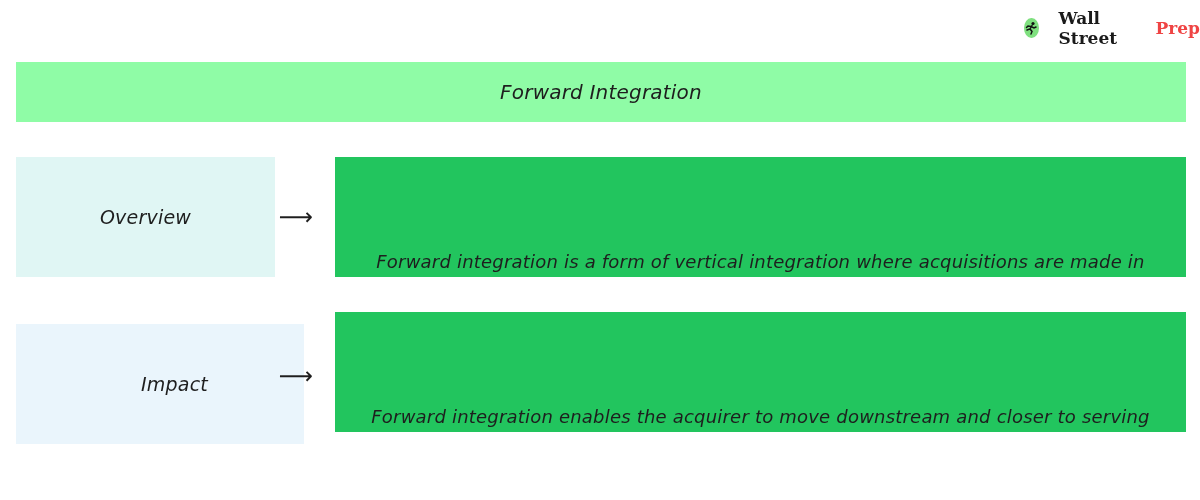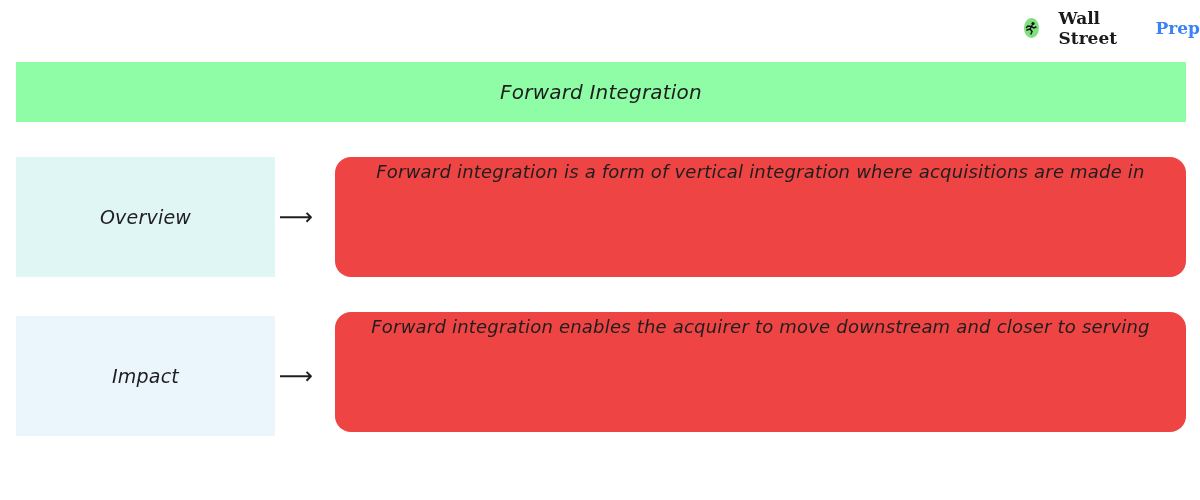--- a/index.html
+++ b/index.html
@@ -9,42 +9,42 @@
   }
   .hand { font-family: "DejaVu Sans", sans-serif; font-style: italic; color: #1e1e1e; letter-spacing: 0.2px; }
   .logo {
     position: absolute; left: 1024px; top: 15px; height: 26px; display: flex; align-items: center; gap: 20px;
     font-family: "DejaVu Serif", serif; font-weight: bold; font-size: 17px;
   }
   .logo-icon {
     width: 20px; height: 20px; border-radius: 50%; background: #7fe07f; display: flex; align-items: center; justify-content: center;
   }
   .logo-a { color: #1a1a1a; }
-  .logo-b { color: #3b82f6; }
+  .logo-b { color: #ef4444; }
   .title-bar {
     position: absolute; left: 16px; top: 62px; width: 1170px; height: 60px;
     background: #8ffca6; display: flex; align-items: center; justify-content: center;
     font-size: 20px;
   }
   .label-box {
     position: absolute; left: 16px; width: 259px; height: 120px;
     display: flex; align-items: center; justify-content: center; font-size: 19px;
   }
   .label-box.r1 { top: 157px; background: #e0f6f4; }
-  .label-box.r2 { top: 316px; background: #eaf5fc; }
+  .label-box.r2 { top: 324px; background: #eaf5fc; padding-left: 29px; }
   .arrow {
     position: absolute; left: 278px; width: 36px; height: 120px; display: flex; align-items: center; justify-content: center;
     font-size: 24px; color: #1e1e1e;
   }
   .arrow.r1 { top: 157px; }
   .arrow.r2 { top: 316px; }
   .desc-box {
-    position: absolute; left: 335px; width: 851px; height: 120px; background: #ef4444;
-    display: flex; align-items: flex-start; justify-content: center; text-align: center;
-    font-size: 18px; line-height: 30px; padding: 0 20px; box-sizing: border-box; border-radius: 16px;
+    position: absolute; left: 335px; width: 851px; height: 120px; background: #22c55e;
+    display: flex; align-items: flex-end; justify-content: center; text-align: center;
+    font-size: 18px; line-height: 30px; padding: 0 20px; box-sizing: border-box;
   }
   .desc-box.r1 { top: 157px; }
   .desc-box.r2 { top: 312px; }
   .desc-box span { display: block; }
 </style>
 </head>
 <body>
 
 <div class="logo">
   <span class="logo-icon">

